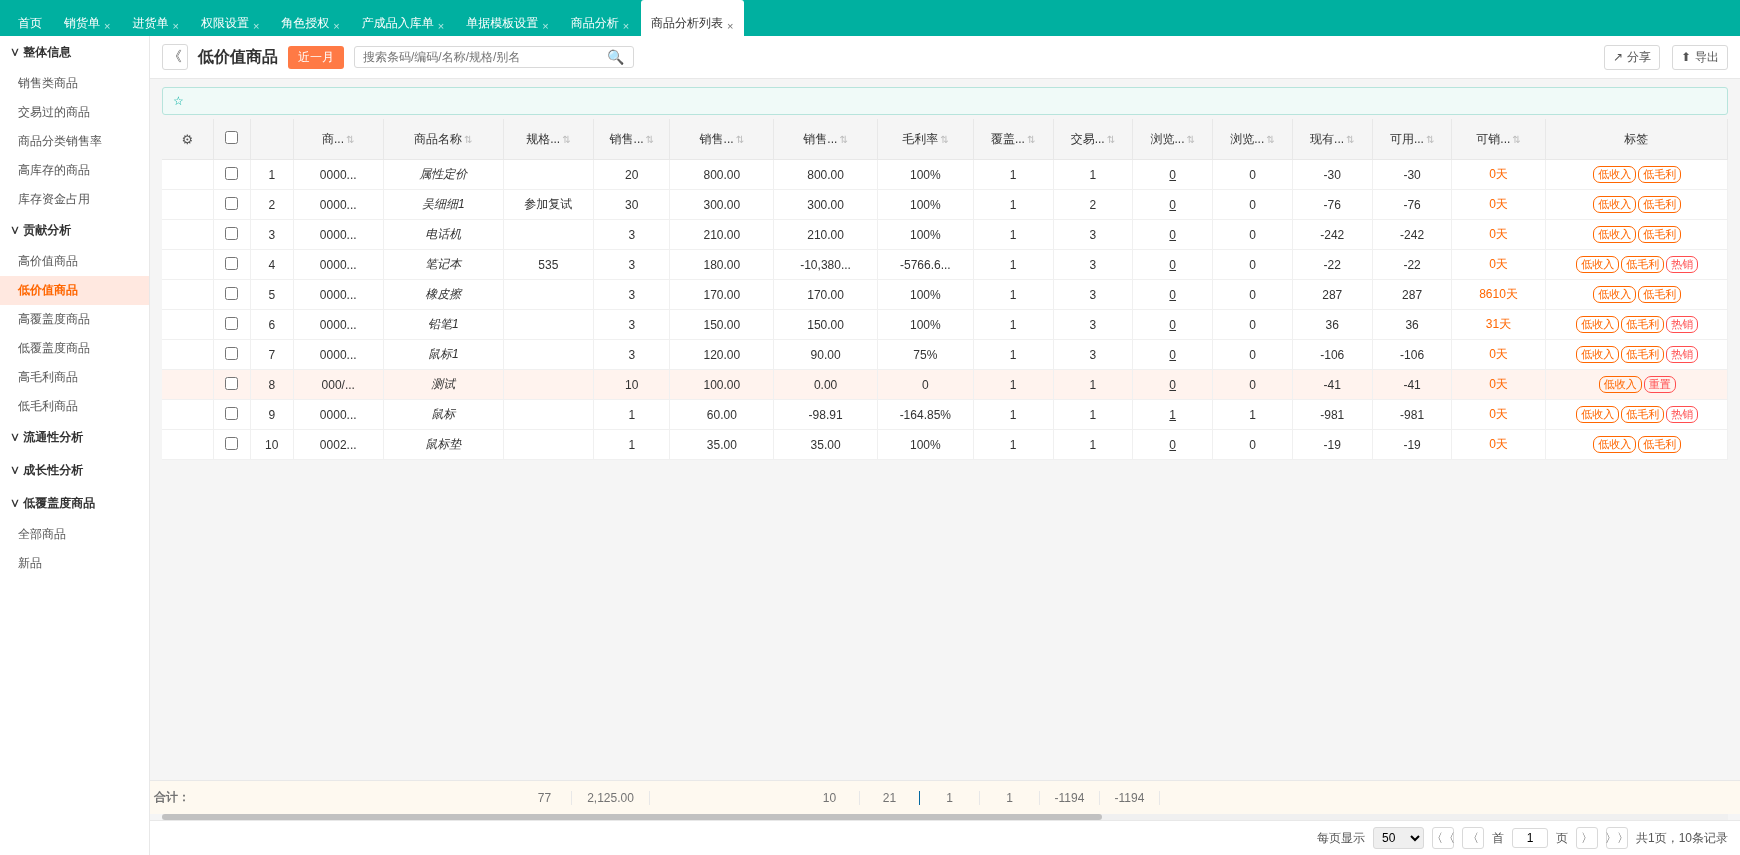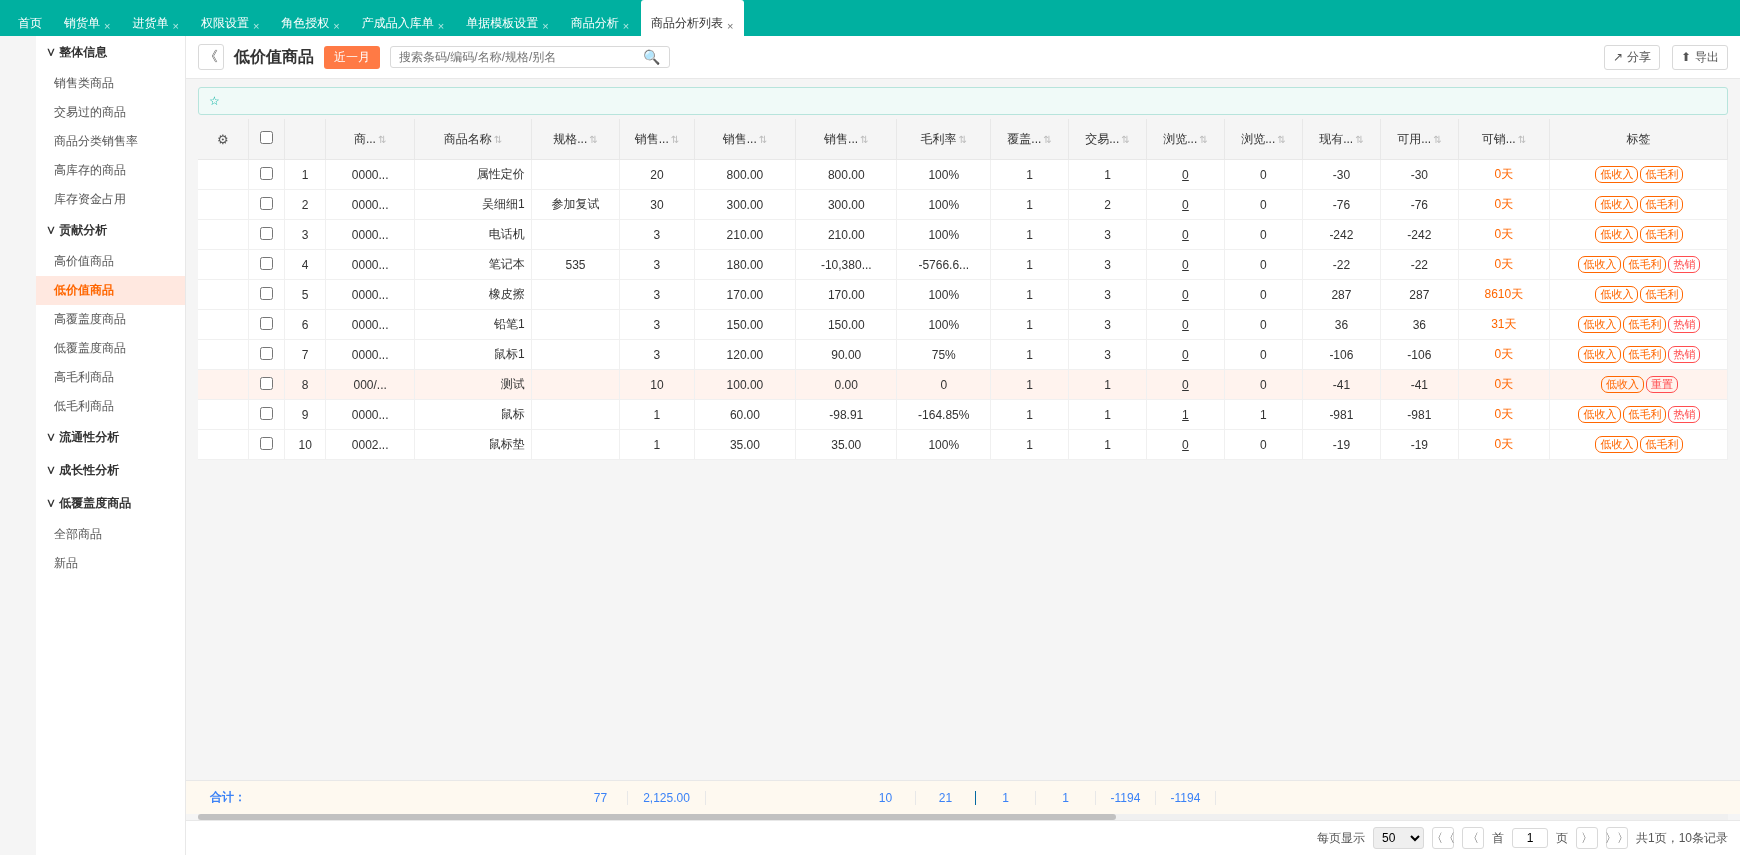--- a/index.html
+++ b/index.html
@@ -27,21 +27,20 @@
       gap: 4px;
       font-size: 13px;
     }
     .nav-item.active { background: #fff; color: #333; }
     .nav-close { font-size: 11px; color: inherit; cursor: pointer; opacity: 0.7; }
 
     
     .main-layout {
       display: flex;
       height: calc(855px - 36px);
-      margin-left: 36px;
     }
 
     
     .sidebar {
       width: 150px;
       background: #fff;
       border-right: 1px solid #e8e8e8;
       overflow-y: auto;
       flex-shrink: 0;
     }
@@ -176,45 +175,45 @@
     thead th .sort-icon { color: #bbb; font-size: 10px; margin-left: 2px; }
     tbody tr { border-bottom: 1px solid #f0f0f0; }
     tbody tr.highlighted { background: #fff3ee; }
     tbody td {
       padding: 6px 6px;
       text-align: center;
       color: #333;
       border-right: 1px solid #f0f0f0;
       white-space: nowrap;
     }
-    tbody td.left { text-align: right; }
+    tbody td.left { text-align: center; font-style: italic; }
     .tag {
       display: inline-block;
       border: 1px solid;
       border-radius: 7px;
       padding: 0px 4px;
       font-size: 11px;
       margin-left: 2px;
     }
     .tag-orange { color: #ff6600; border-color: #ff6600; }
     .tag-red { color: #ff4d4f; border-color: #ff4d4f; }
     .link-underline { text-decoration: underline; color: #333; cursor: pointer; }
     .num-orange { color: #ff6600; }
     .checkbox-cell { width: 20px; }
     input[type="checkbox"] { cursor: pointer; }
 
     
     .footer-summary {
       background: #fef9f0;
       border-top: 1px solid #e8e8e8;
-      padding: 8px 24px;
-      display: flex;
-      align-items: center;
-      font-size: 12px;
-      color: #3b82f6;
+      padding: 8px 4px;
+      display: flex;
+      align-items: center;
+      font-size: 12px;
+      color: #737373;
     }
     .footer-summary .label { font-weight: bold; margin-right: 10px; }
 
     
     .pagination-bar {
       display: flex;
       align-items: center;
       justify-content: flex-end;
       padding: 6px 12px;
       background: #fff;

